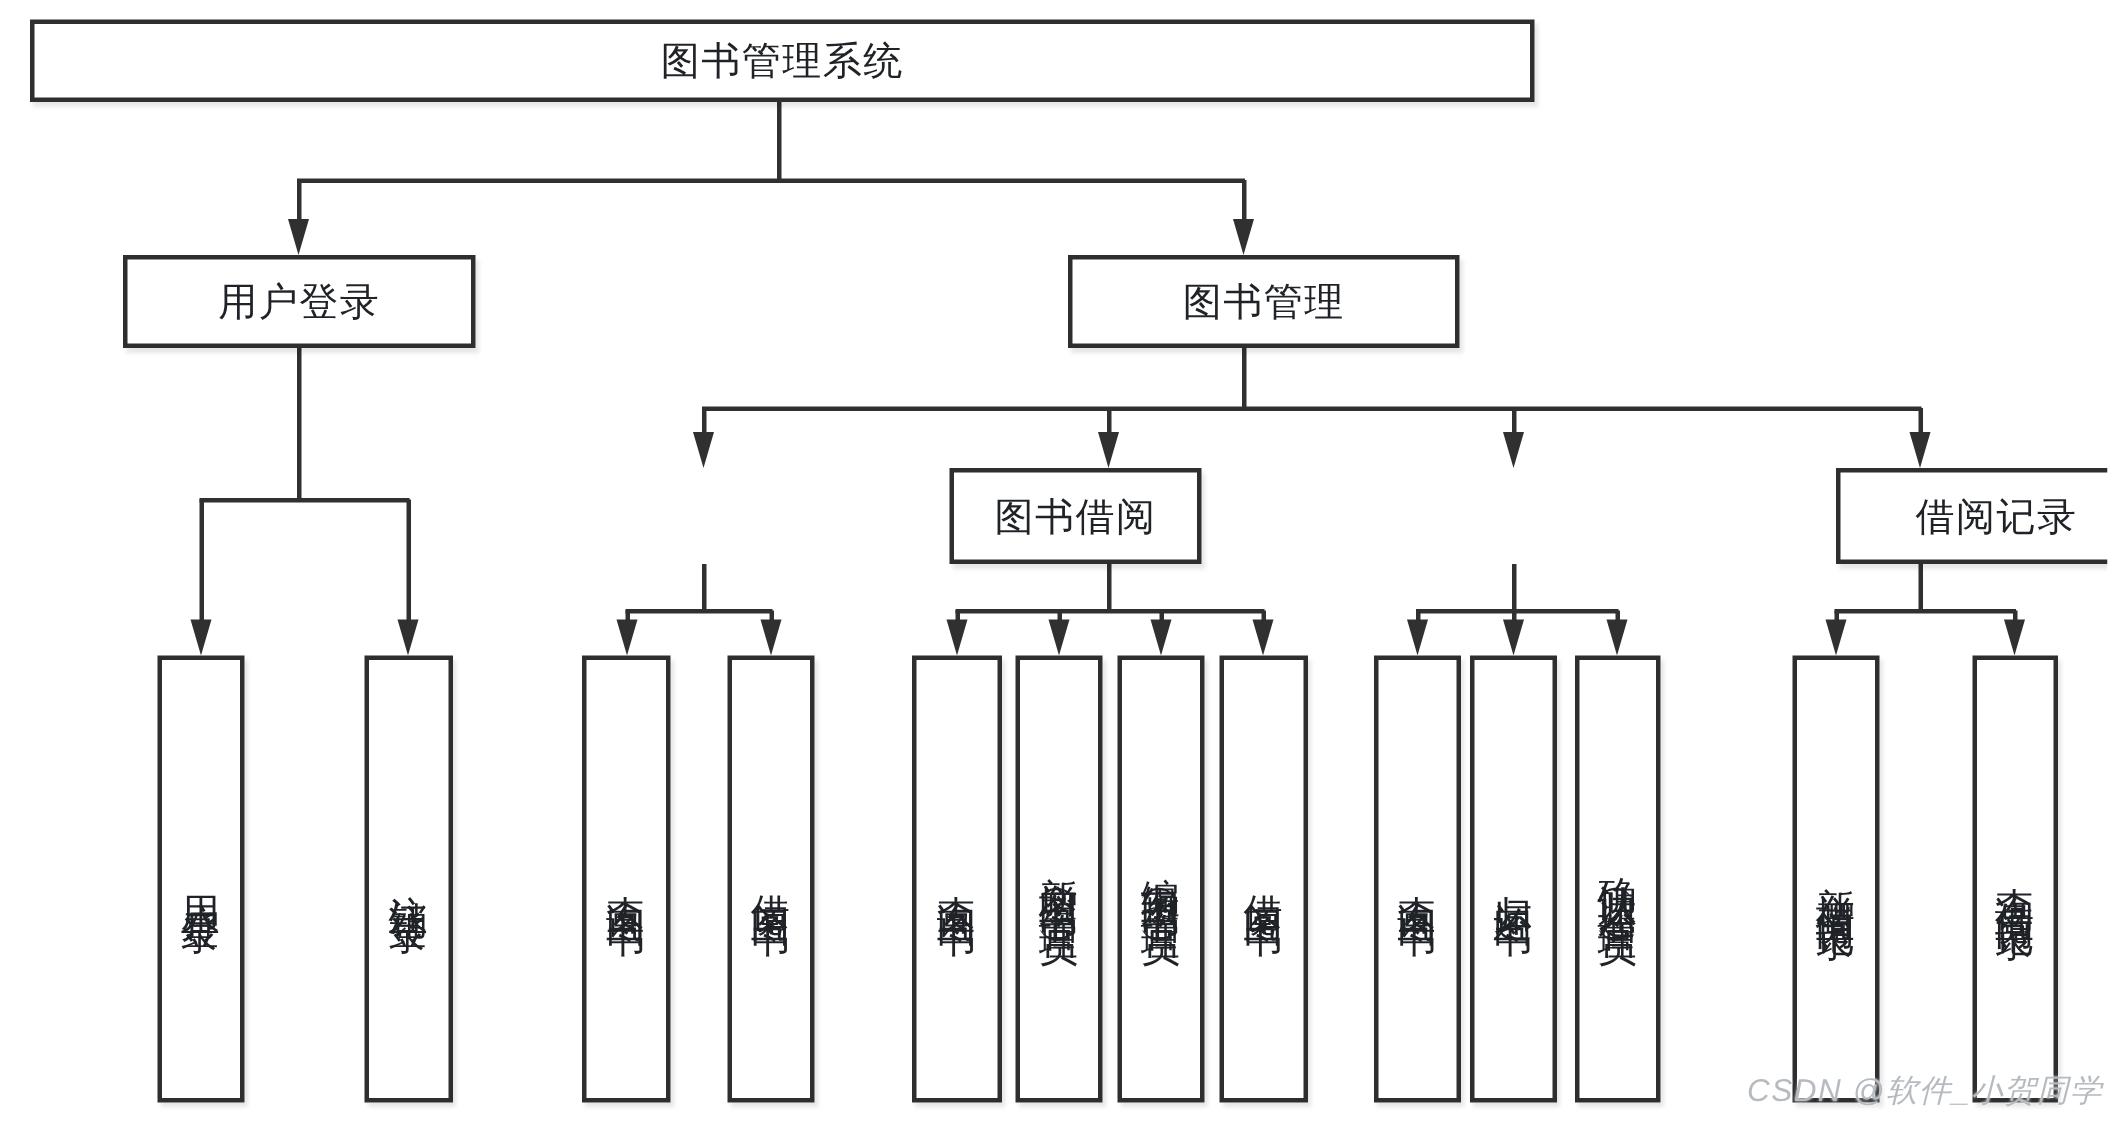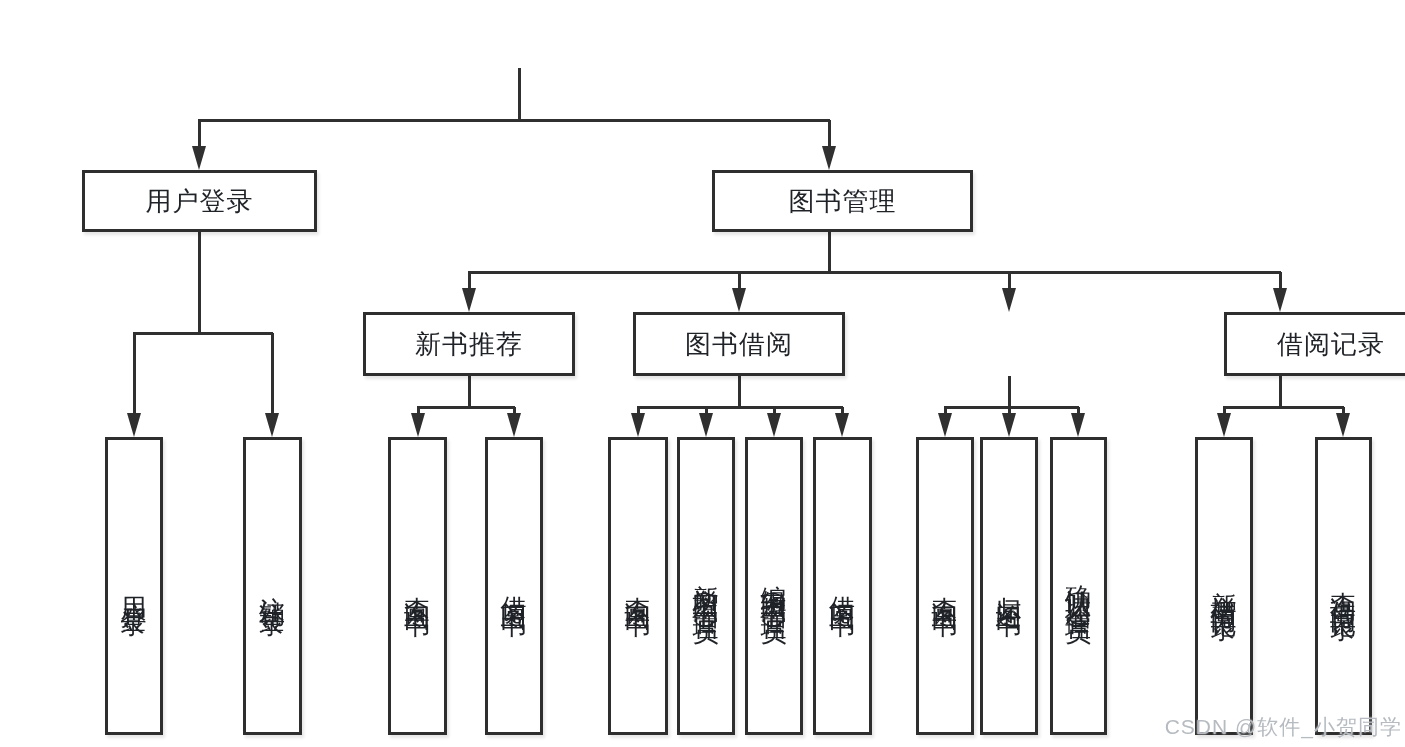--- a/index.html
+++ b/index.html
@@ -15,40 +15,40 @@
   .hnode{font-size:26px;letter-spacing:1px;}
   .leaf .vtext{
     writing-mode:vertical-rl;text-orientation:mixed;
     font-size:26px;line-height:1.0;letter-spacing:5px;white-space:nowrap;
   }
   .cline{position:absolute;background:#303030;z-index:0;}
   .ahead{position:absolute;width:0;height:0;border-left:7px solid transparent;
     border-right:7px solid transparent;border-top:24px solid #303030;z-index:0;}
   .watermark{
     position:absolute;right:3px;bottom:6px;font-size:21px;letter-spacing:1px;
-    color:#b6bbc1;z-index:3;text-shadow:0 0 2px #ffffff;
+    color:#b6bbc1;z-index:3;text-shadow:0 0 2px #ffffff;font-style:italic;
   }
 </style>
 </head>
 <body>
 
 <div class="canvas">
 
+  <div class="node hnode" style="left:20px;top:13px;width:1003px;height:55px">
+    <span>图书管理系统</span>
+  </div>
 
   <div class="node hnode" style="left:82px;top:170px;width:235px;height:62px">
     <span>用户登录</span>
   </div>
   <div class="node hnode" style="left:712px;top:170px;width:261px;height:62px">
     <span>图书管理</span>
   </div>
 
-  <div class="node hnode" style="left:363px;top:312px;width:212px;height:64px">
-    <span>新书推荐</span>
-  </div>
-  <div class="node hnode" style="left:633px;top:312px;width:212px;height:64px">
+  <div class="node hnode" style="left:633px;top:312px;width:168px;height:64px">
     <span>图书借阅</span>
   </div>
   <div class="node hnode" style="left:1224px;top:312px;width:214px;height:64px">
     <span>借阅记录</span>
   </div>
 
   <div class="node leaf" style="left:105px;top:437px;width:58px;height:298px">
     <span class="vtext">用户登录</span>
   </div>
   <div class="node leaf" style="left:243px;top:437px;width:59px;height:298px">

